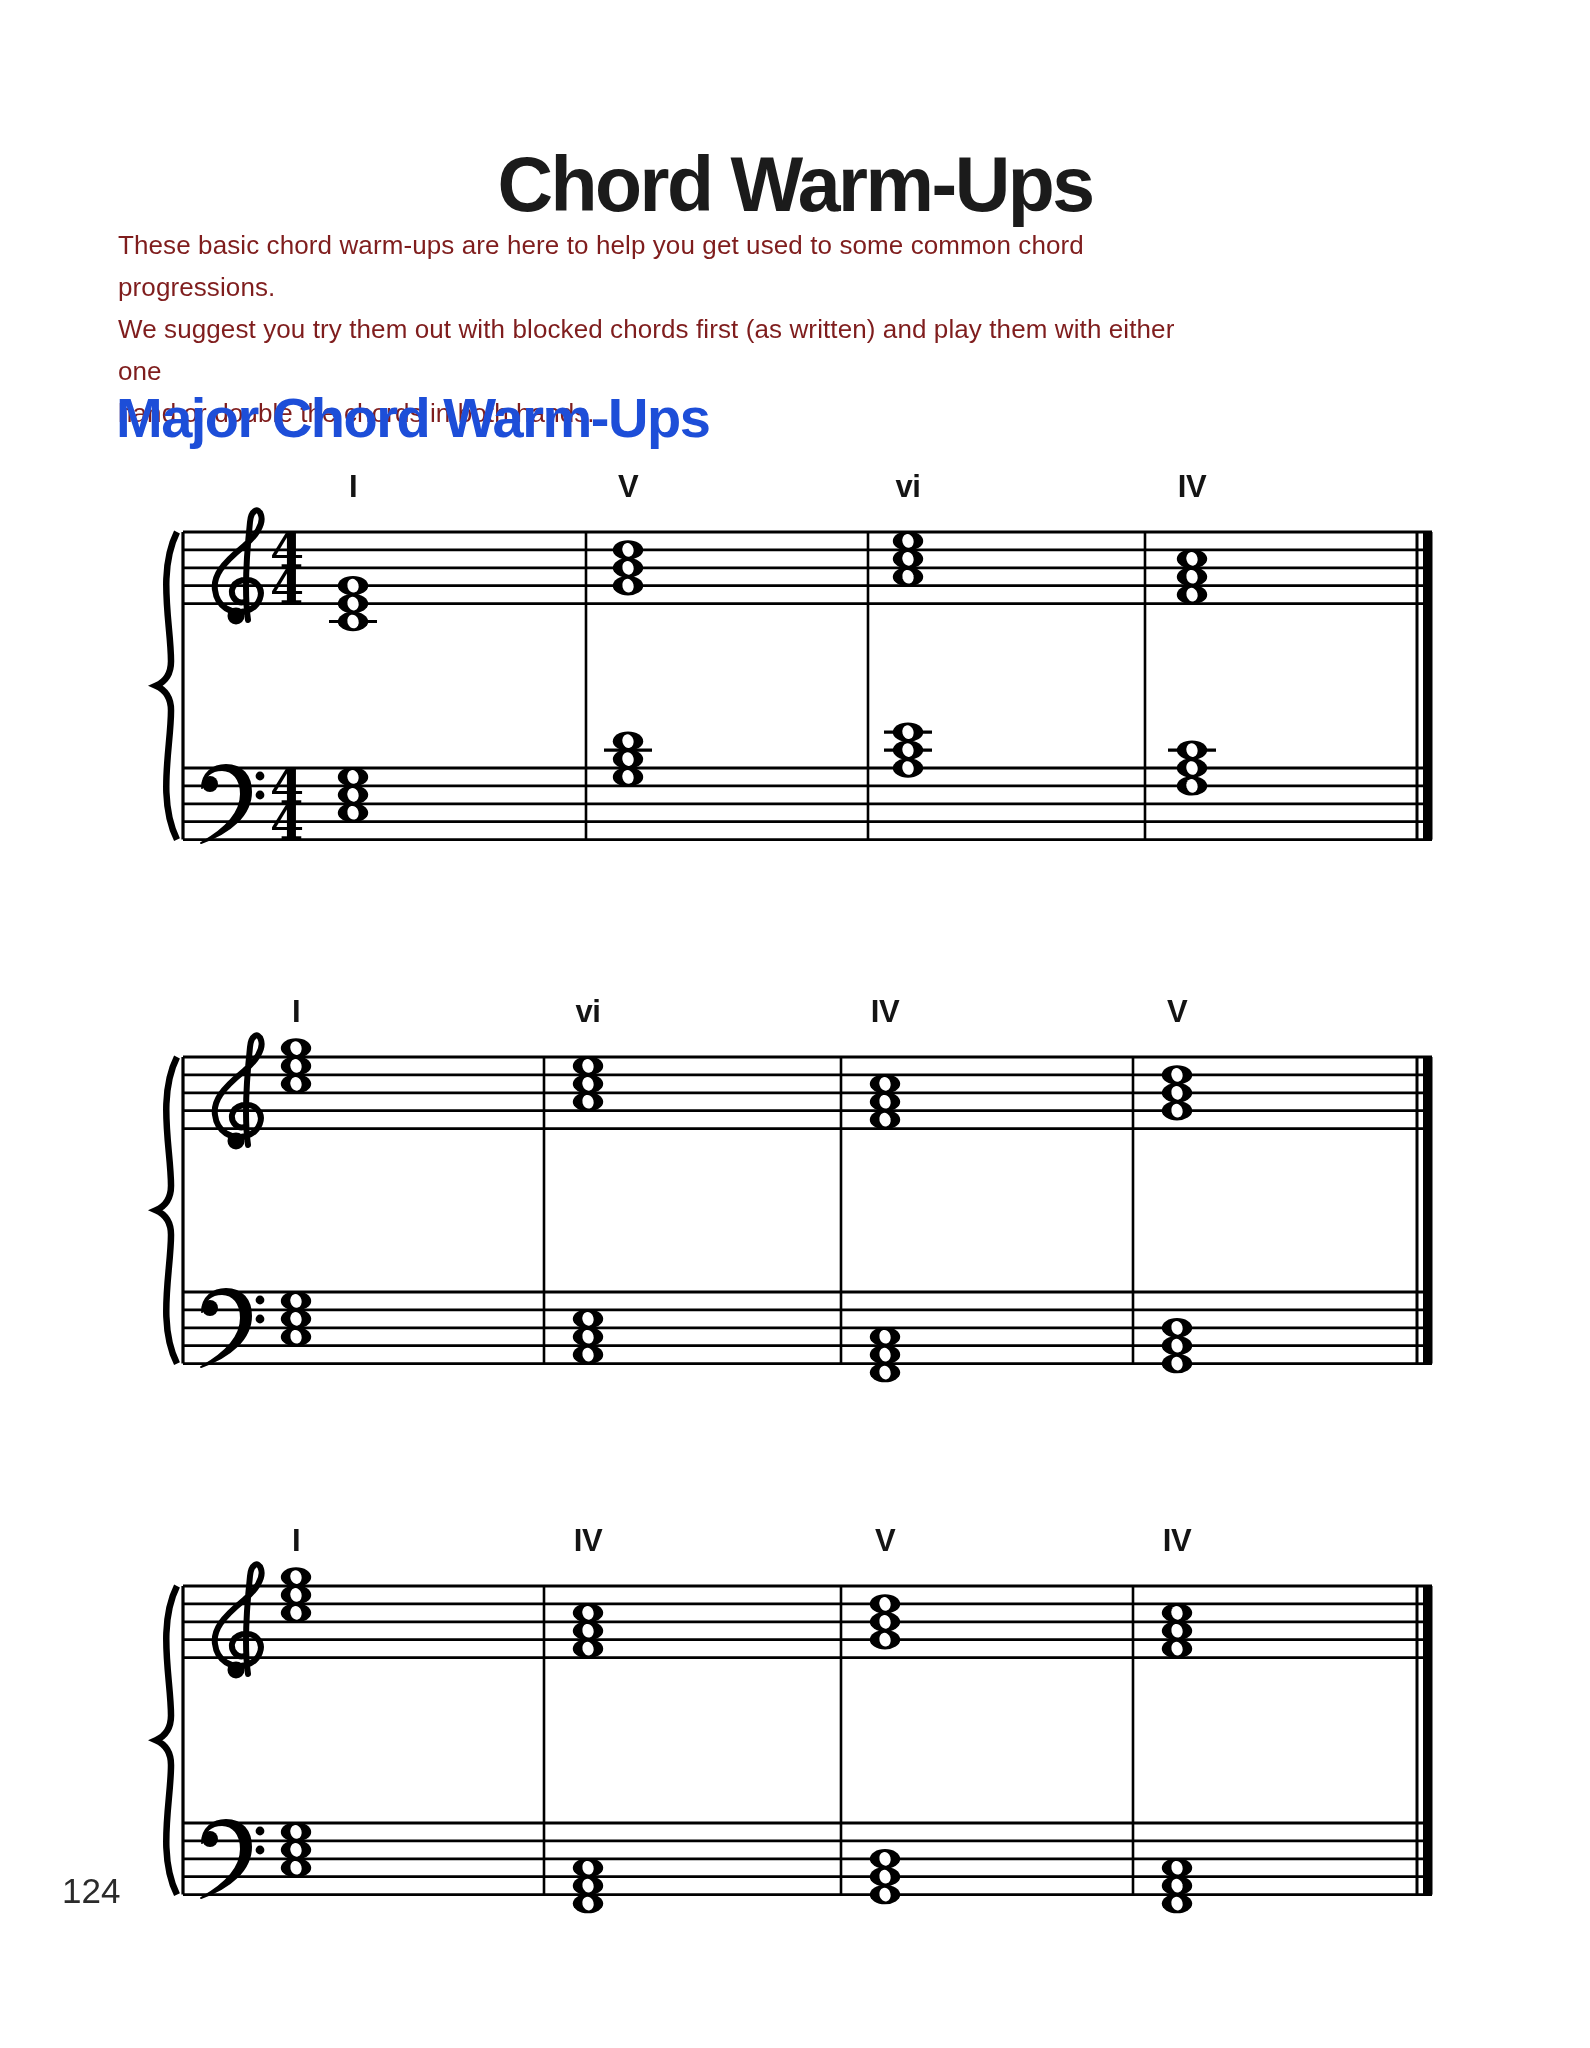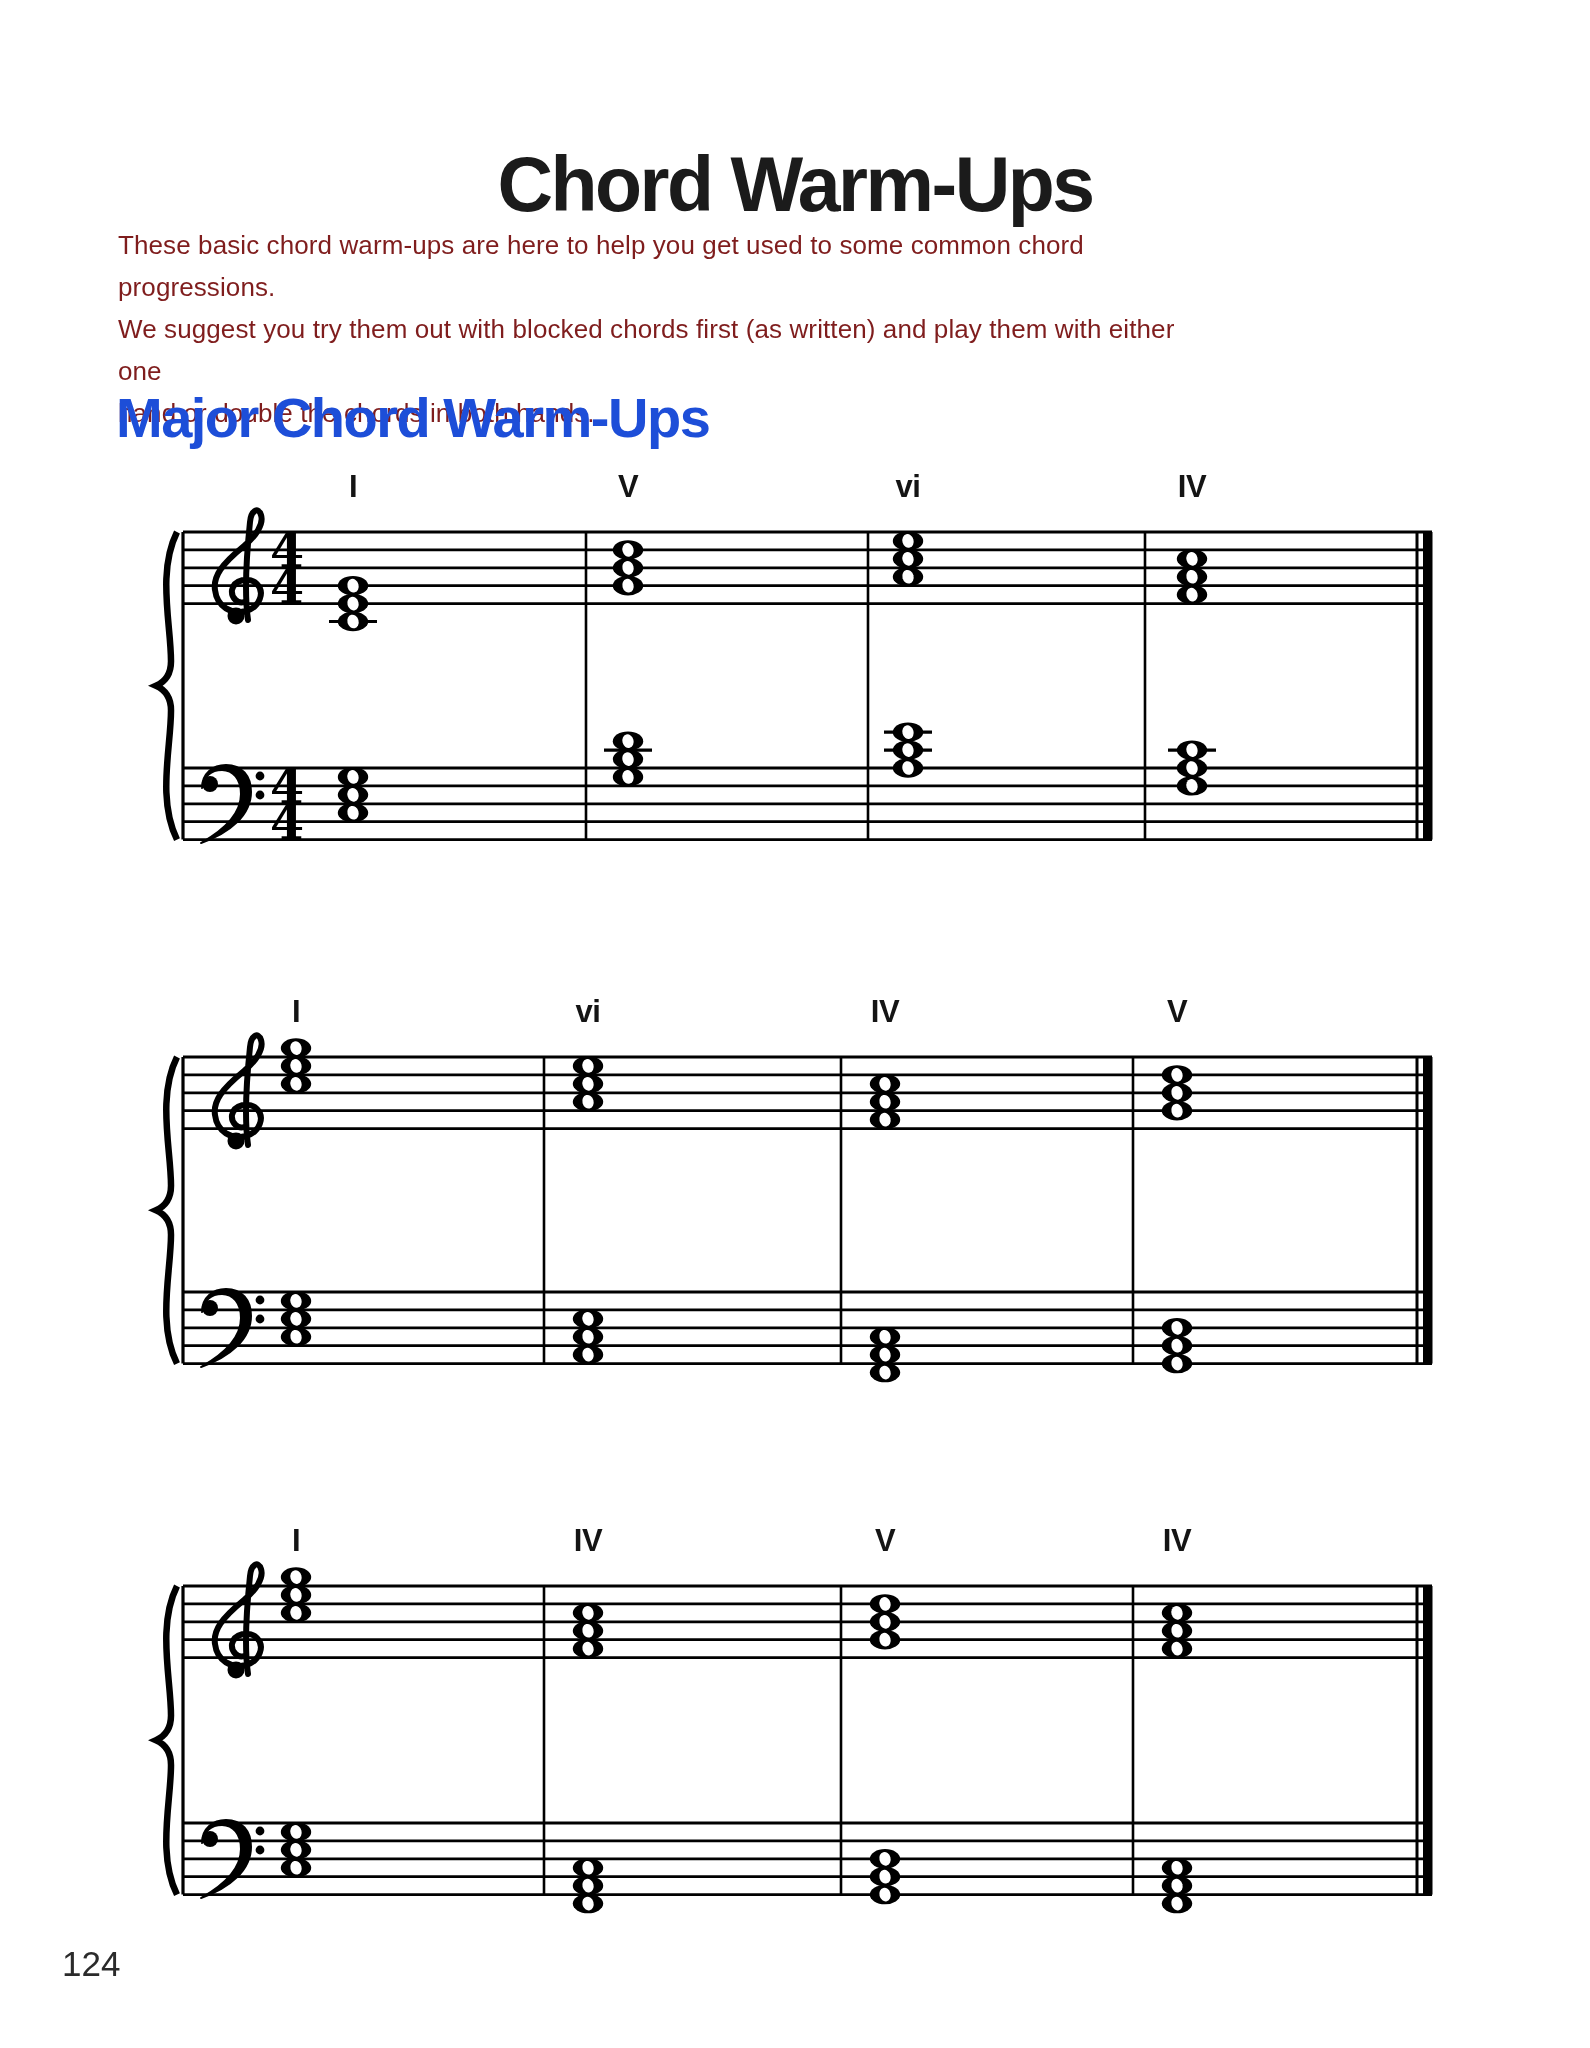--- a/index.html
+++ b/index.html
@@ -22,21 +22,21 @@
     position:absolute;left:118px;top:198px;width:1100px;
     font-size:26px;line-height:42px;letter-spacing:0.1px;
     color:#7f1d1d;white-space:pre-line;
   }
   .section-heading{
     position:absolute;left:116px;top:344px;
     font-size:56px;font-weight:800;letter-spacing:-1.5px;
     color:#1d4ed8;line-height:1;
   }
   .page-number{
-    position:absolute;left:62px;top:1944px;
+    position:absolute;left:62px;top:1871px;
     font-size:35px;font-weight:400;color:#2b2b2b;
   }
   svg.notation{position:absolute;left:0;top:0;}
   .numeral{
     font-family:"Liberation Sans",sans-serif;
     font-weight:700;font-size:31px;fill:#141414;letter-spacing:-0.5px;
   }
   .timesig{
     font-family:"DejaVu Serif",serif;
     font-weight:700;font-size:49px;fill:#000;

